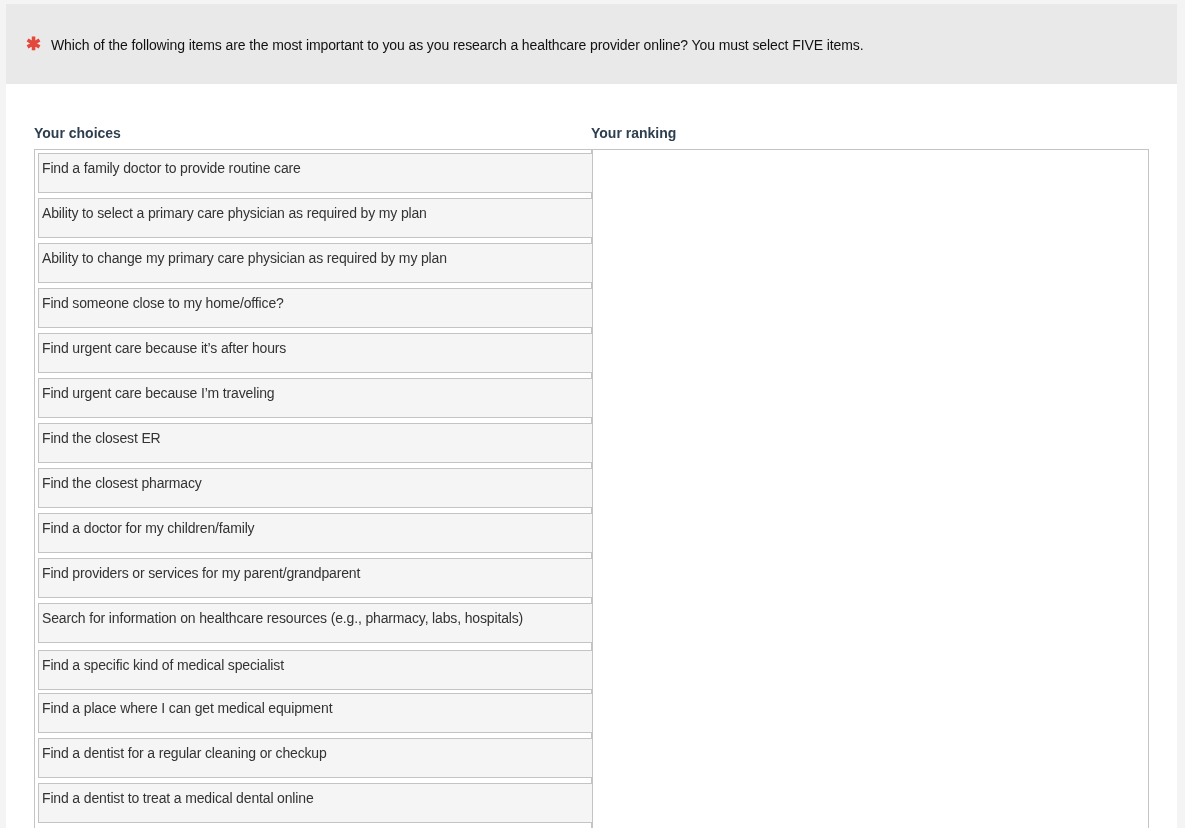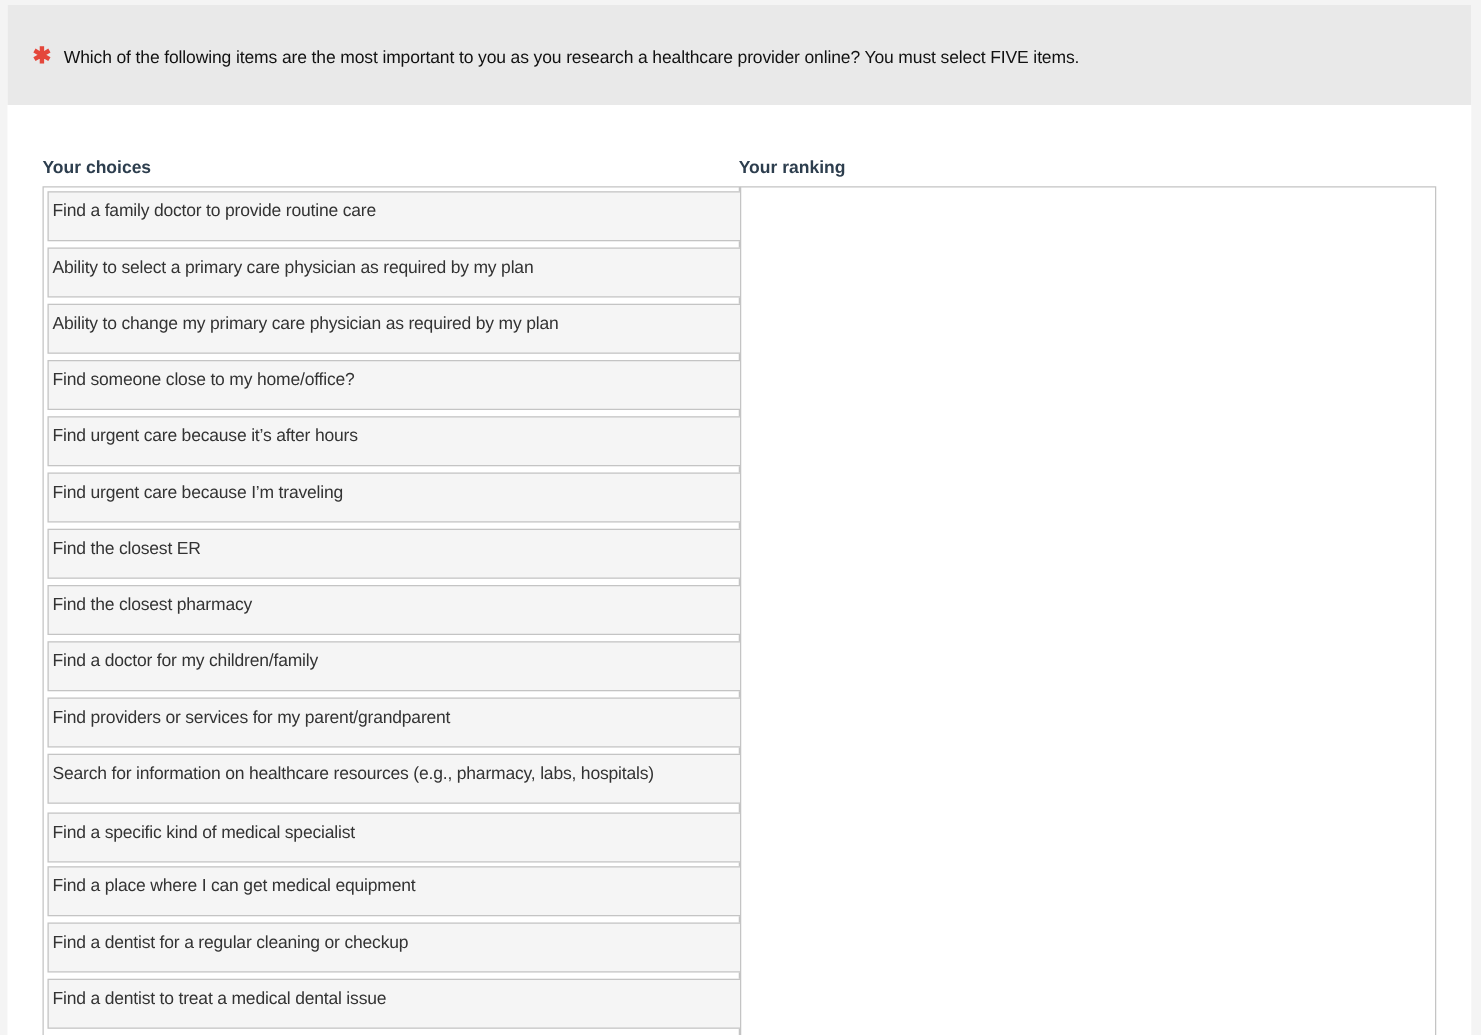--- a/index.html
+++ b/index.html
@@ -63,18 +63,18 @@
     <div class="item" style="top:500px;">
         <span>Find a specific kind of medical specialist</span>
       </div>
     <div class="item" style="top:543px;">
         <span>Find a place where I can get medical equipment</span>
       </div>
     <div class="item" style="top:588px;">
         <span>Find a dentist for a regular cleaning or checkup</span>
       </div>
     <div class="item" style="top:633px;">
-        <span>Find a dentist to treat a medical dental issue</span>
+        <span>Find a dentist to treat a medical dental online</span>
       </div>
   </div>
 
   <div class="ranking"></div>
 </div>
 
 </body></html>

